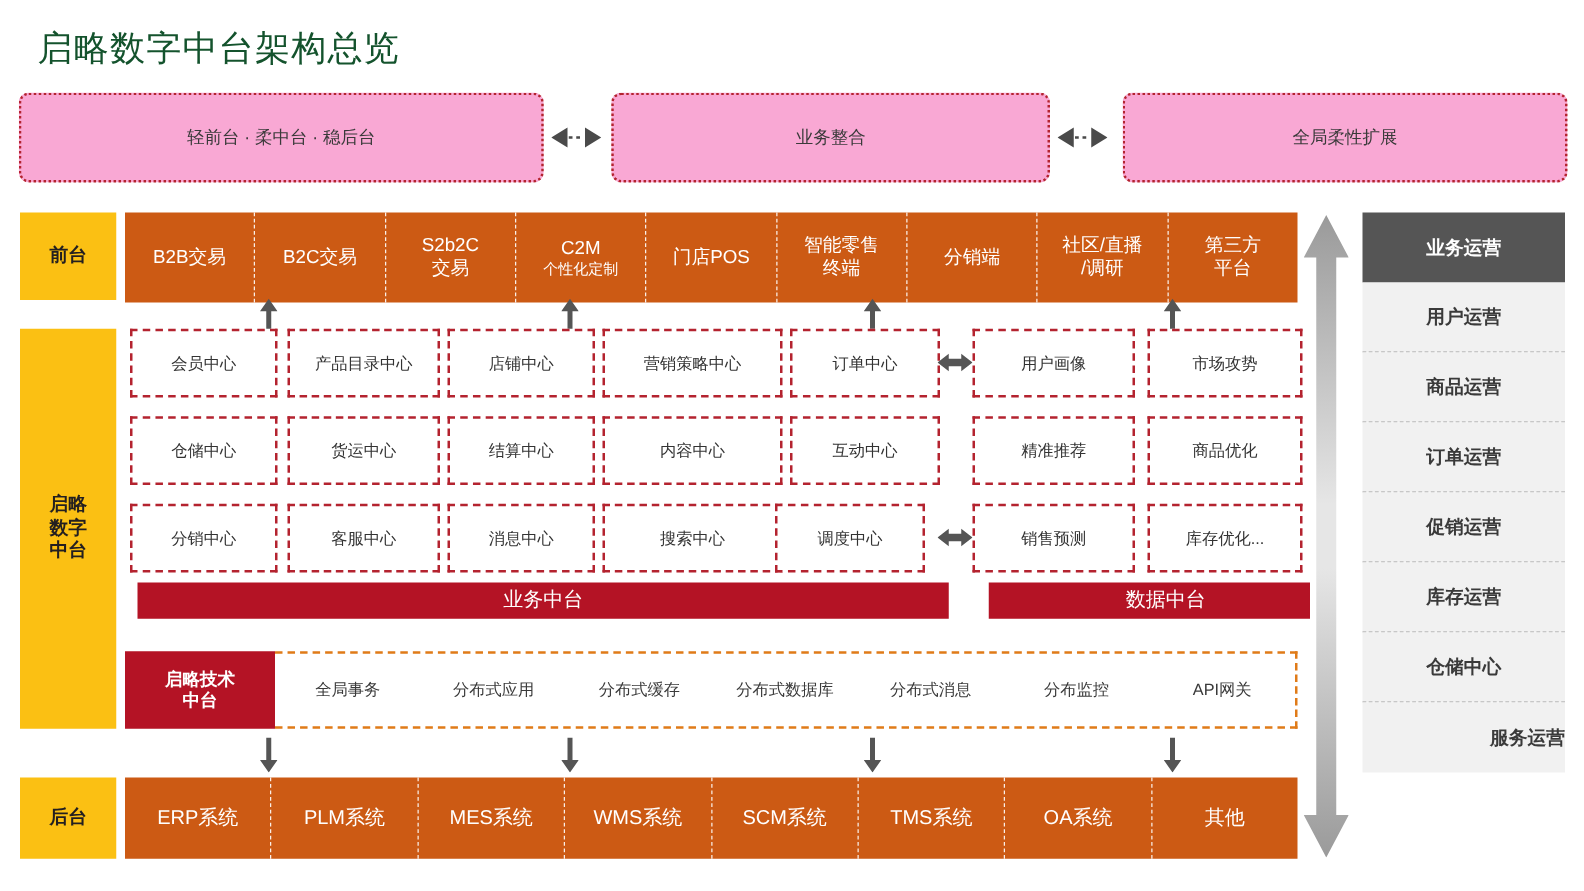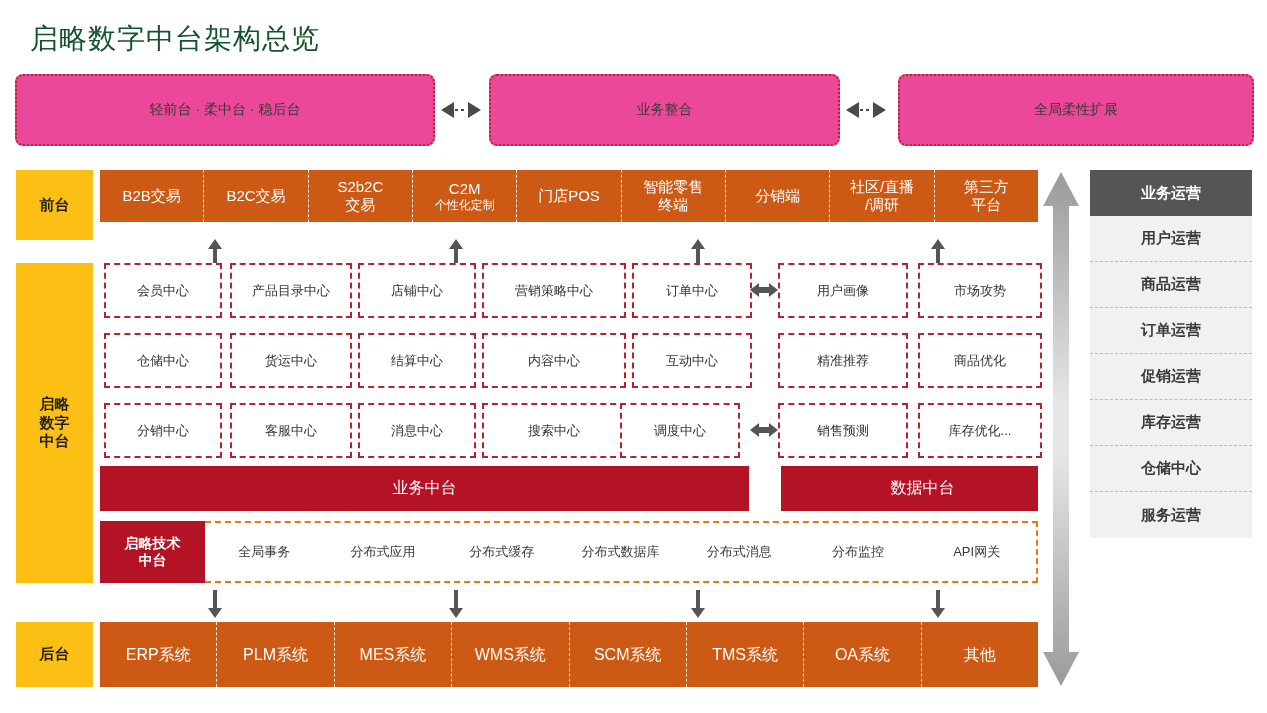--- a/index.html
+++ b/index.html
@@ -16,21 +16,21 @@
   .title{
     position:absolute;left:30px;top:20px;
     font-size:28px;color:#14532d;letter-spacing:1px;
     white-space:nowrap;
   }
 
   
   .principle{
     position:absolute;top:74px;height:72px;
     border:2px dotted #b4232f;border-radius:8px;
-    background:#ec4899;
+    background:#f9a8d4;
     display:flex;align-items:center;justify-content:center;
     font-size:14px;color:#3a3a3a;
     box-sizing:border-box;
   }
   .pr0{left:15px;width:420px;}
   .pr1{left:489px;width:351px;}
   .pr2{left:898px;width:356px;}
 
   .dblarrow{
     position:absolute;top:100px;width:40px;height:20px;
@@ -51,21 +51,21 @@
   .yl-front{top:170px;height:70px;}
   .yl-mid{top:263px;height:320px;}
   .yl-back{top:622px;height:65px;}
 
   
   .striprow{
     position:absolute;left:100px;width:938px;
     display:flex;background:#CC5A14;
     box-sizing:border-box;
   }
-  .strip-front{top:170px;height:52px;}
+  .strip-front{top:170px;height:72px;}
   .strip-back{top:622px;height:65px;}
   .cell{
     flex:1 1 0;
     display:flex;flex-direction:column;align-items:center;justify-content:center;
     color:#ffffff;text-align:center;line-height:1.2;
     border-right:1px dashed rgba(255,255,255,.9);
     box-sizing:border-box;
     padding:0 2px;
   }
   .cell:last-child{border-right:none;}
@@ -81,31 +81,31 @@
   .cr2{top:140px;}
   .capcell{
     border:2px dashed #b4232f;background:#fff;
     display:flex;align-items:center;justify-content:center;
     font-size:13px;color:#333;box-sizing:border-box;
     position:absolute;height:55px;
   }
 
   
   .redbar{
-    position:absolute;height:45px;background:#B41325;
+    position:absolute;height:29px;background:#B41325;
     color:#fff;display:flex;align-items:center;justify-content:center;
-    font-size:16px;top:466px;box-sizing:border-box;
+    font-size:16px;top:466px;box-sizing:border-box;margin-left:10px;
   }
   .rb-biz{left:100px;width:649px;}
   .rb-data{left:781px;width:257px;padding-left:26px;}
 
   
   .techwrap{position:absolute;left:100px;top:521px;width:938px;height:62px;display:flex;}
   .techtag{
-    width:105px;background:#B41325;color:#fff;
+    width:120px;background:#B41325;color:#fff;
     display:flex;align-items:center;justify-content:center;
     font-size:14px;font-weight:bold;text-align:center;line-height:1.2;
     box-sizing:border-box;
   }
   .techlist{
     flex:1;border:2px dashed #E07B18;border-left:none;background:#fff;
     display:flex;align-items:center;box-sizing:border-box;
   }
   .techitem{
     flex:1 1 0;text-align:center;font-size:13px;color:#3a3a3a;
@@ -114,28 +114,28 @@
   
   .uparrow{position:absolute;width:14px;height:28px;}
   .downarrow{position:absolute;width:14px;height:28px;}
 
   
   .vbigarrow{position:absolute;left:1043px;top:172px;width:36px;height:514px;}
 
   
   .oprail{position:absolute;left:1090px;top:170px;width:162px;}
   .opitem{
-    height:46px;display:flex;align-items:center;justify-content:center;
+    height:56px;display:flex;align-items:center;justify-content:center;
     font-size:15px;font-weight:bold;color:#3a3a3a;
     background:#f1f1f1;
     border-bottom:1px dashed #b9b9b9;
     box-sizing:border-box;
   }
   .opitem.active{background:#555555;color:#ffffff;border-bottom:none;}
-  .opitem:last-child{border-bottom:none;}
+  .opitem:last-child{border-bottom:none;justify-content:flex-end;}
 </style>
 </head>
 <body>
 
 <div class="page">
 
   <div class="title">启略数字中台架构总览</div>
 
   <div class="principle pr0">
     <span>轻前台 · 柔中台 · 稳后台</span>

